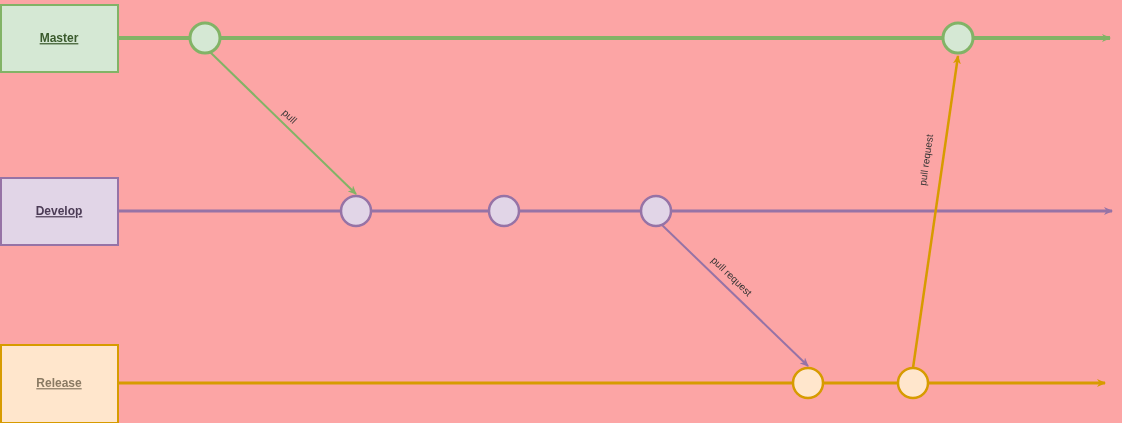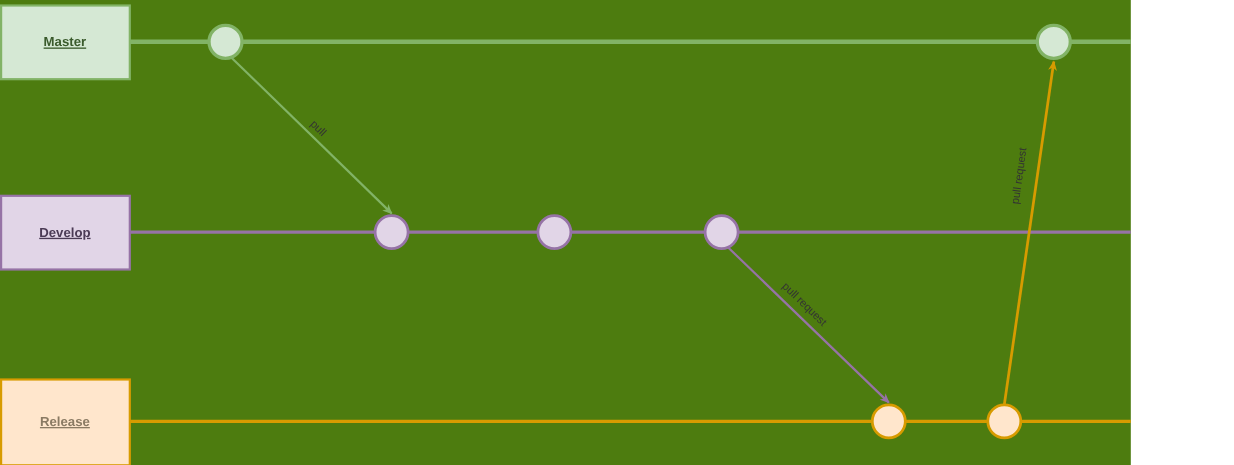--- a/index.html
+++ b/index.html
@@ -5,23 +5,23 @@
   html, body {
     margin: 0;
     padding: 0;
     background: #ffffff;
   }
   body {
     font-family: "Liberation Sans", sans-serif;
   }
   #canvas {
     position: relative;
-    width: 1028px;
+    width: 1122px;
     height: 423px;
-    background: #4d7c0f;
+    background: #fca5a5;
     overflow: hidden;
   }
   #diagram-svg {
     position: absolute;
     left: 0;
     top: 0;
     width: 1122px;
     height: 423px;
   }
   .branch-label {

